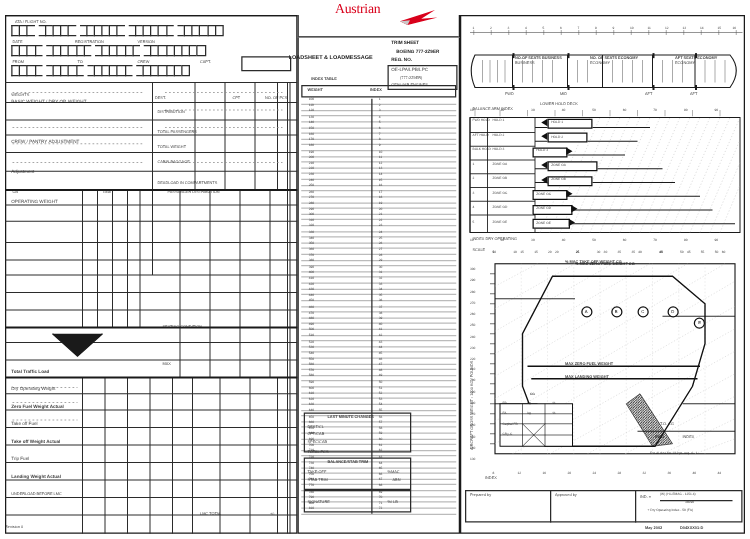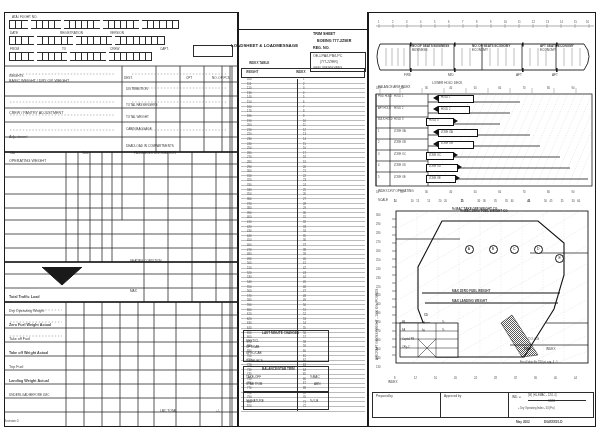--- a/index.html
+++ b/index.html
@@ -53,20 +53,27 @@
 <div id="sheet">
 
   <div class="bx" id="frameL"></div>
   <div class="bx" id="frameM"></div>
   <div class="bx" id="frameR"></div>
 
   <div class="abs" id="hdrCut"></div>
   <div class="abs" style="left:239px;top:29px;width:128px;height:1.4px;background:#1a1a1a;"></div>
   <div class="abs" style="left:4px;top:12px;width:234px;height:1.4px;background:#1a1a1a;"></div>
 
+  <div id="logoWrap">
+    <div id="logoTxt">Austrian</div>
+    <svg id="logoArrow" viewBox="0 0 30 12">
+      <path d="M0 9 L28 0 L17 7 L30 6 L6 12 Z" fill="#d9001b"></path>
+      <path d="M0 9 L8 8.2 L6 12 Z" fill="#c9c9c9"></path>
+    </svg>
+  </div>
 
   <div class="t t4 b" style="left:231px;top:44px;">LOADSHEET &amp; LOADMESSAGE</div>
   <div class="t t3 b" style="left:313px;top:33px;">TRIM SHEET</div>
   <div class="t t3 b" style="left:317px;top:40px;">BOEING 777-2Z9ER</div>
   <div class="t t3 b" style="left:313px;top:47px;">REG. NO.</div>
   <div class="bx" style="left:310px;top:52px;width:56px;height:20px;"></div>
   <div class="t t3 blur" style="left:313px;top:55px;">OE-LPA/LPB/LPC</div>
   <div class="t t2 blur" style="left:320px;top:61px;">(777-2Z9ER)</div>
   <div class="t t2 blur" style="left:313px;top:67px;">GE90-94B ENGINES</div>
 

